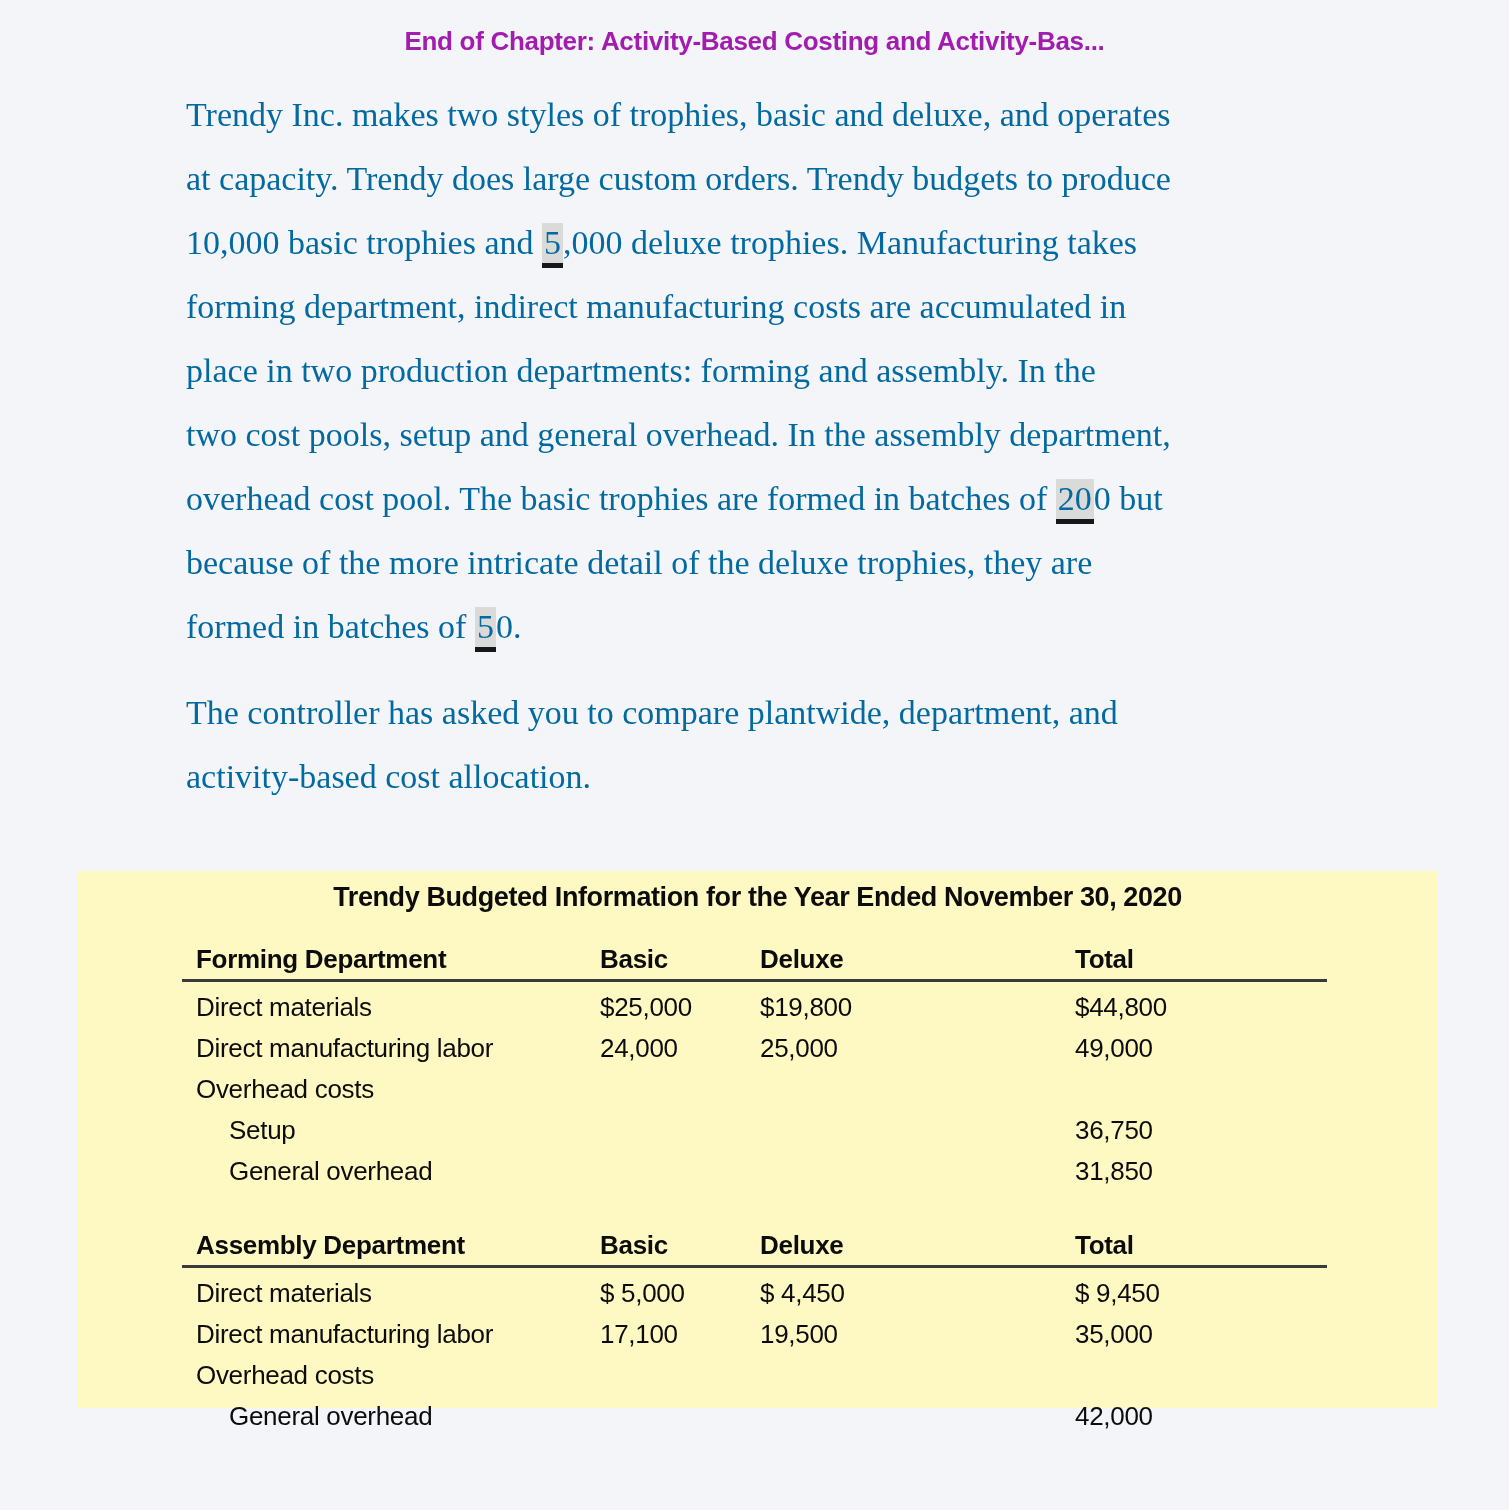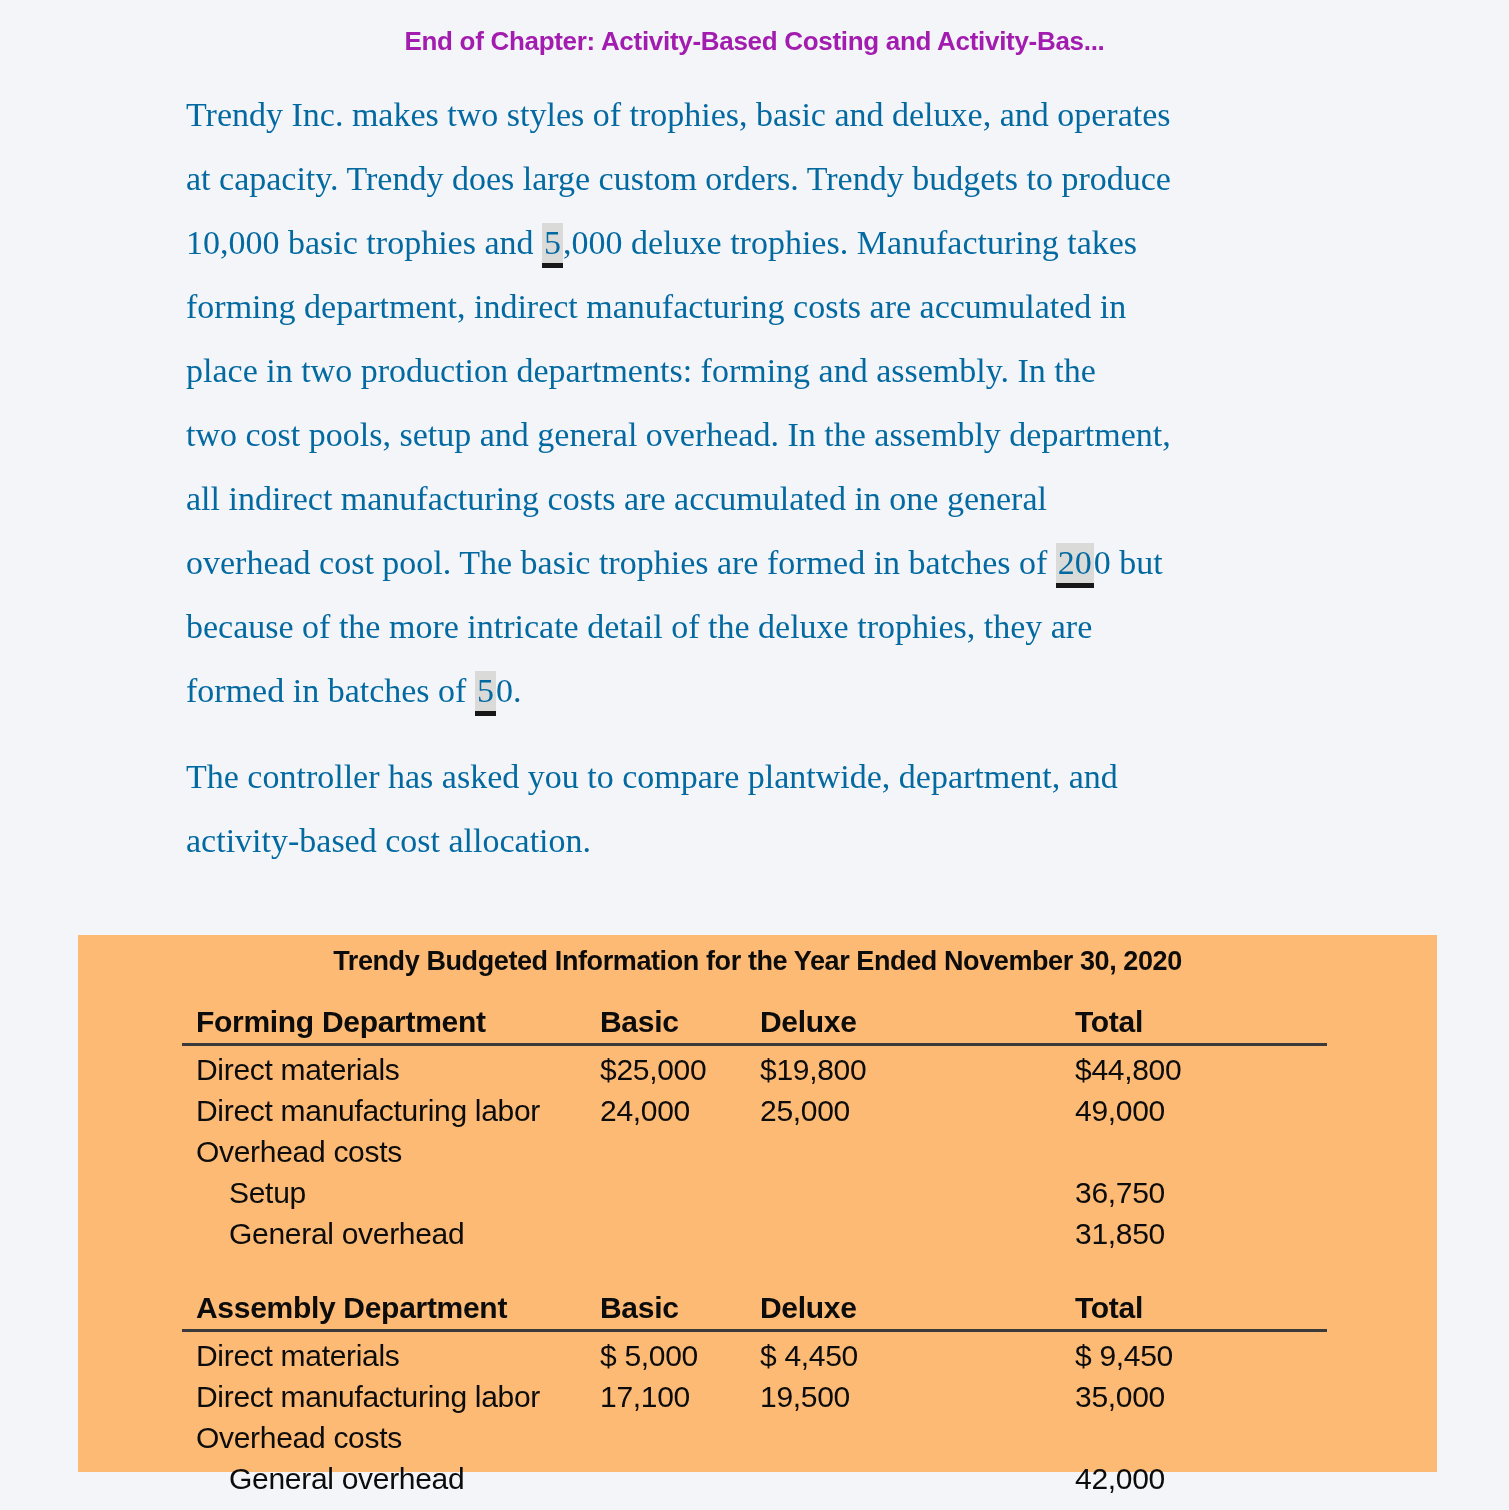--- a/index.html
+++ b/index.html
@@ -32,40 +32,40 @@
   }
   .hl{
     background:#dadad8;
     border-bottom:5px solid #17171a;
     padding:1px 2px 2px 2px;
   }
   .table-card{
     margin:62px 0 0 78px;
     width:1359px;
     height:537px;
-    background:#fdba74;
+    background:#fef9c3;
     box-sizing:border-box;
     padding-top:11px;
   }
   .table-title{
     text-align:center;
     font-weight:700;
     font-size:27px;
     letter-spacing:-0.4px;
     color:#0c0c0c;
   }
   .table-area{
     margin:22px 0 0 104px;
     width:1145px;
   }
   table.budget{
     border-collapse:collapse;
     table-layout:fixed;
     width:1145px;
-    font-size:30px;
+    font-size:26px;
     letter-spacing:-0.3px;
     color:#0c0c0c;
   }
   table.budget + table.budget{margin-top:34px;}
   table.budget th{
     border-bottom:3px solid #3a3a3a;
     font-weight:700;
     height:40px;
     vertical-align:bottom;
     padding:0 0 4px 0;
@@ -90,21 +90,20 @@
 <div class="page-title">End of Chapter: Activity-Based Costing and Activity-Bas...</div>
 
 <div class="problem-text">
     <div class="paragraph">
       <div class="line"><span>Trendy Inc. makes two styles of trophies, basic and deluxe, and operates</span></div>
       <div class="line"><span>at capacity. Trendy does large custom orders. Trendy budgets to produce</span></div>
       <div class="line"><span>10,000 basic trophies and </span><span class="hl">5</span><span>,000 deluxe trophies. Manufacturing takes</span></div>
       <div class="line"><span>forming department, indirect manufacturing costs are accumulated in</span></div>
       <div class="line"><span>place in two production departments: forming and assembly. In the</span></div>
       <div class="line"><span>two cost pools, setup and general overhead. In the assembly department,</span></div>
-      <div class="line"><span>all indirect manufacturing costs are accumulated in one general</span></div>
       <div class="line"><span>overhead cost pool. The basic trophies are formed in batches of </span><span class="hl">20</span><span>0 but</span></div>
       <div class="line"><span>because of the more intricate detail of the deluxe trophies, they are</span></div>
       <div class="line"><span>formed in batches of </span><span class="hl">5</span><span>0.</span></div>
     </div>
     <div class="paragraph">
       <div class="line"><span>The controller has asked you to compare plantwide, department, and</span></div>
       <div class="line"><span>activity-based cost allocation.</span></div>
     </div>
   </div>
 

